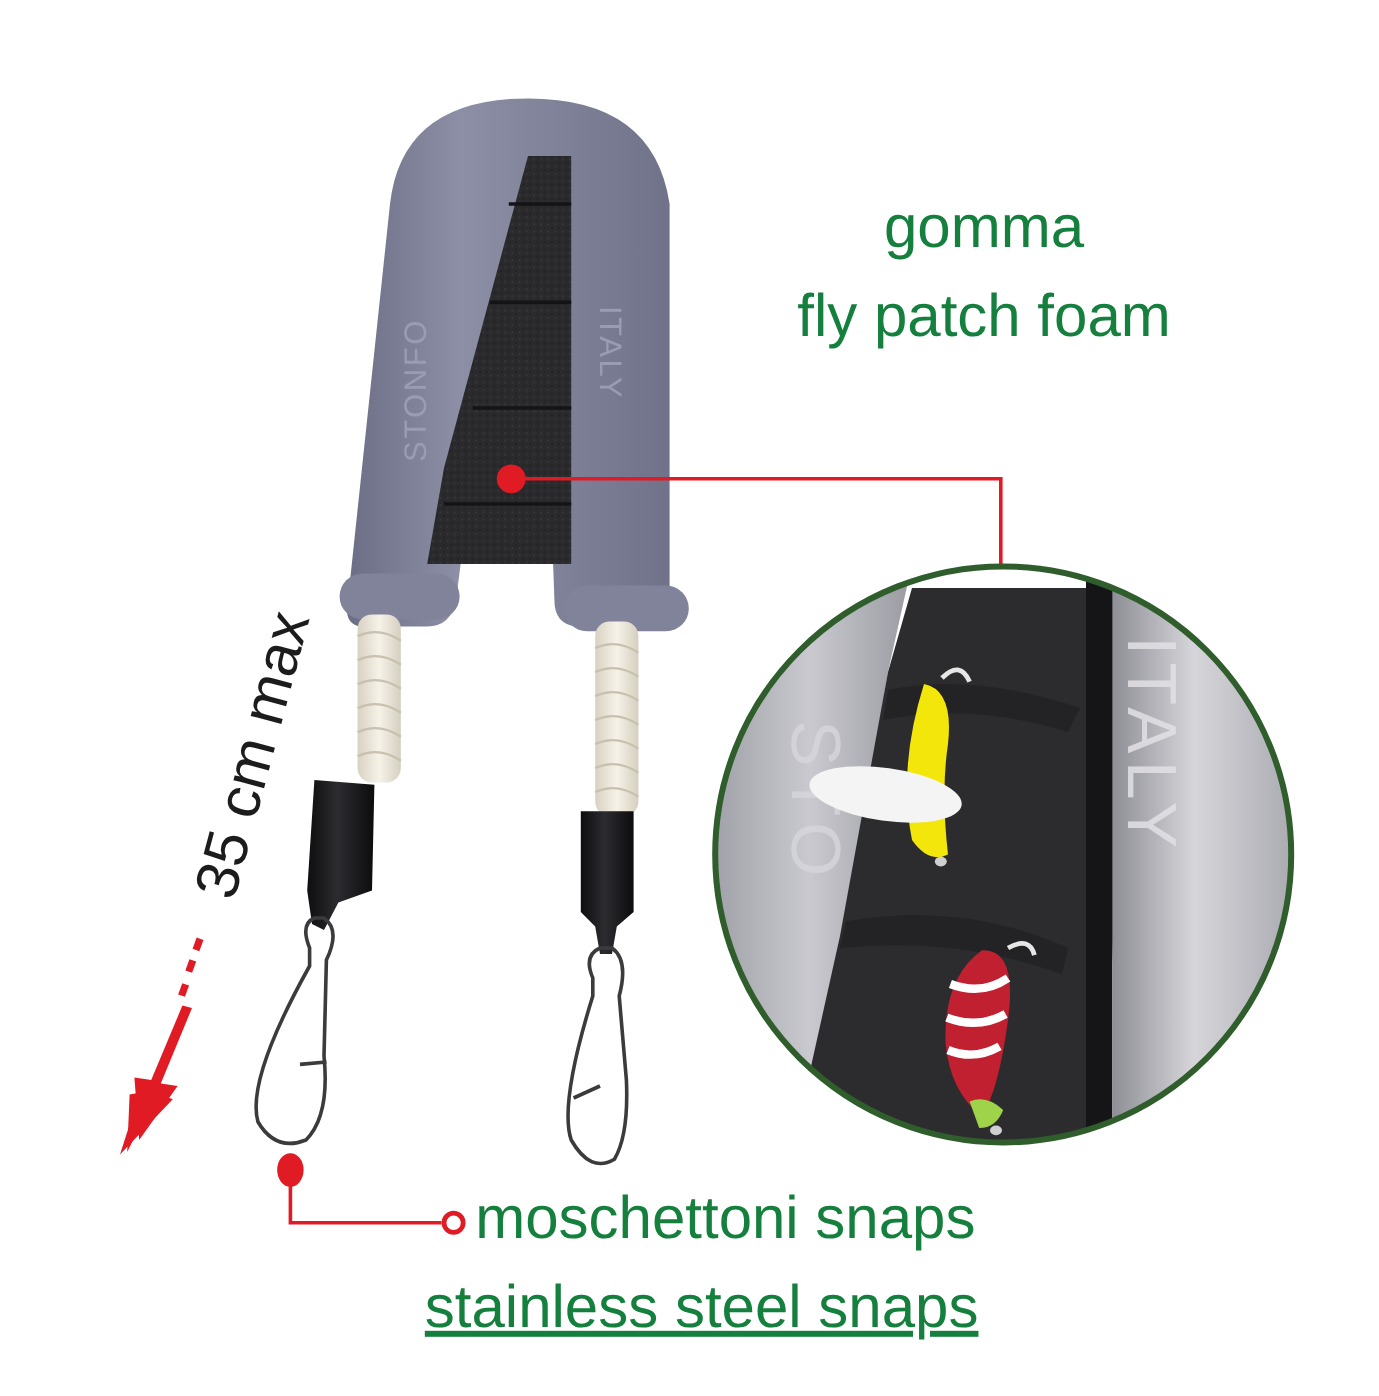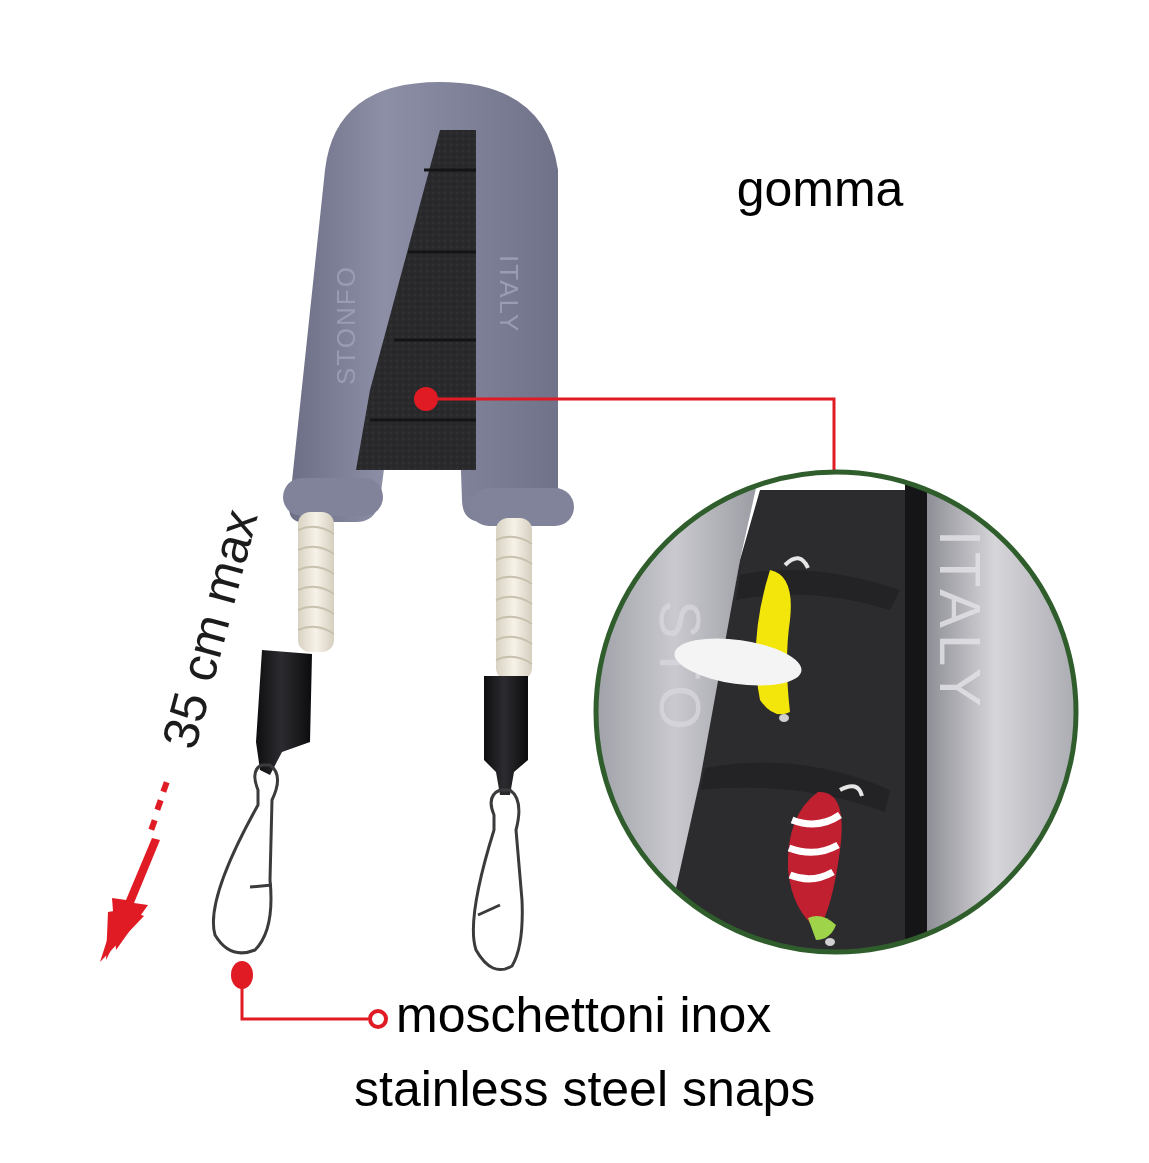--- a/index.html
+++ b/index.html
@@ -1,24 +1,24 @@
 <!DOCTYPE html>
 <html><head>
 <meta charset="utf-8">
 <style>
   html, body { margin: 0; padding: 0; background: #ffffff; }
   body { width: 1149px; height: 1163px; position: relative; overflow: hidden;
          font-family: "Liberation Sans", sans-serif; color: #1e1e1e; }
   #scene { position: absolute; left: 0; top: 0; }
   .label { position: absolute; text-align: center; font-size: 50px; line-height: 74px;
-           color: #000000; white-space: nowrap; letter-spacing: 0px; }
+           color: #15803d; white-space: nowrap; letter-spacing: 0px; }
   #label-foam { left: 560px; top: 152px; width: 520px; }
   #label-snaps { left: 330px; top: 978px; width: 660px; }
   #label-snaps .l1 { display: block; padding-left: 66px; text-align: left; }
-  #label-snaps .l2 { display: block; text-align: left; padding-left: 24px; }
+  #label-snaps .l2 { display: block; text-align: left; padding-left: 24px; text-decoration: underline; }
   #length-label { position: absolute; left: 50px; top: 600px; font-size: 50px;
                   transform: rotate(-75deg); transform-origin: center center; white-space: nowrap;
                   width: 320px; text-align: center; color: #1c1c1c; }
 </style>
 </head>
 <body>
 
 <svg id="scene" width="1149" height="1163" viewBox="0 0 1149 1163" xmlns="http://www.w3.org/2000/svg">
   <defs>
     <linearGradient id="bodyGrad" x1="0" x2="1" y1="0" y2="0">
@@ -153,20 +153,21 @@
         <path d="M 808 918 Q 822 912 836 925 Q 830 940 816 940 Z" fill="#9ed34a"></path>
         <ellipse cx="830" cy="942" rx="5" ry="4" fill="#d0d0d0"></ellipse>
       </g>
     </g>
     <circle cx="836" cy="712" r="240" fill="none" stroke="#2f5e2c" stroke-width="5"></circle>
   </g>
 </svg>
 
 <div id="label-foam" class="label">
   <div>gomma</div>
+  <div>fly patch foam</div>
 </div>
 
 <div id="label-snaps" class="label">
-  <span class="l1">moschettoni inox</span>
+  <span class="l1">moschettoni snaps</span>
   <span class="l2">stainless steel snaps</span>
 </div>
 
 <div id="length-label">35 cm max</div>
 
 </body></html>

